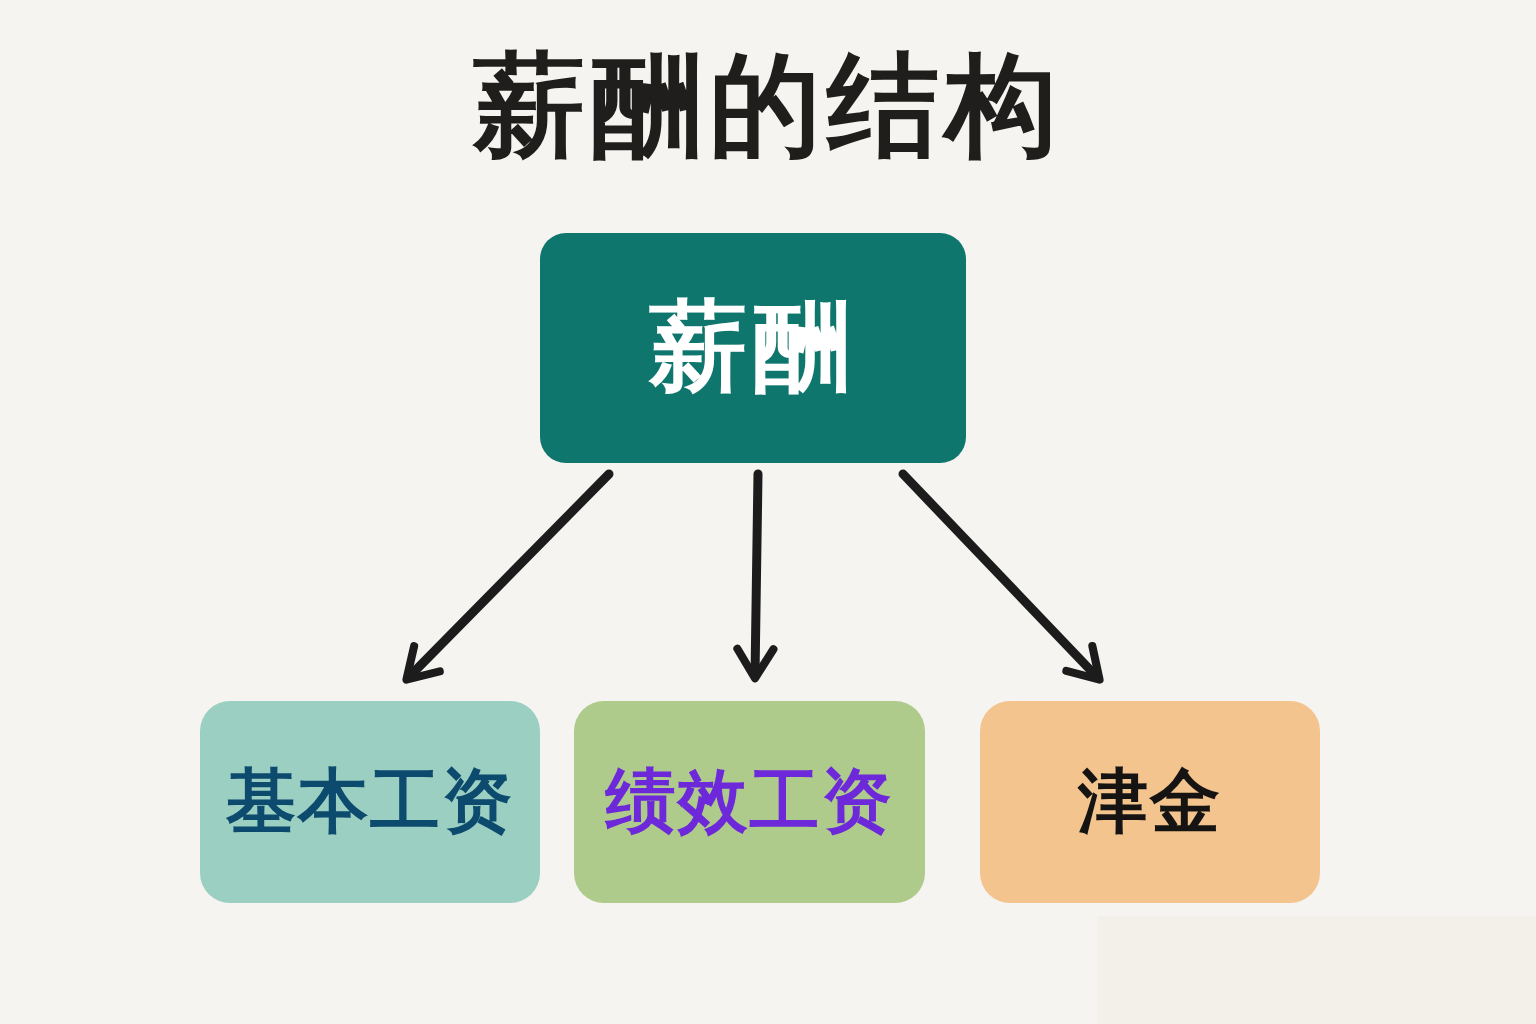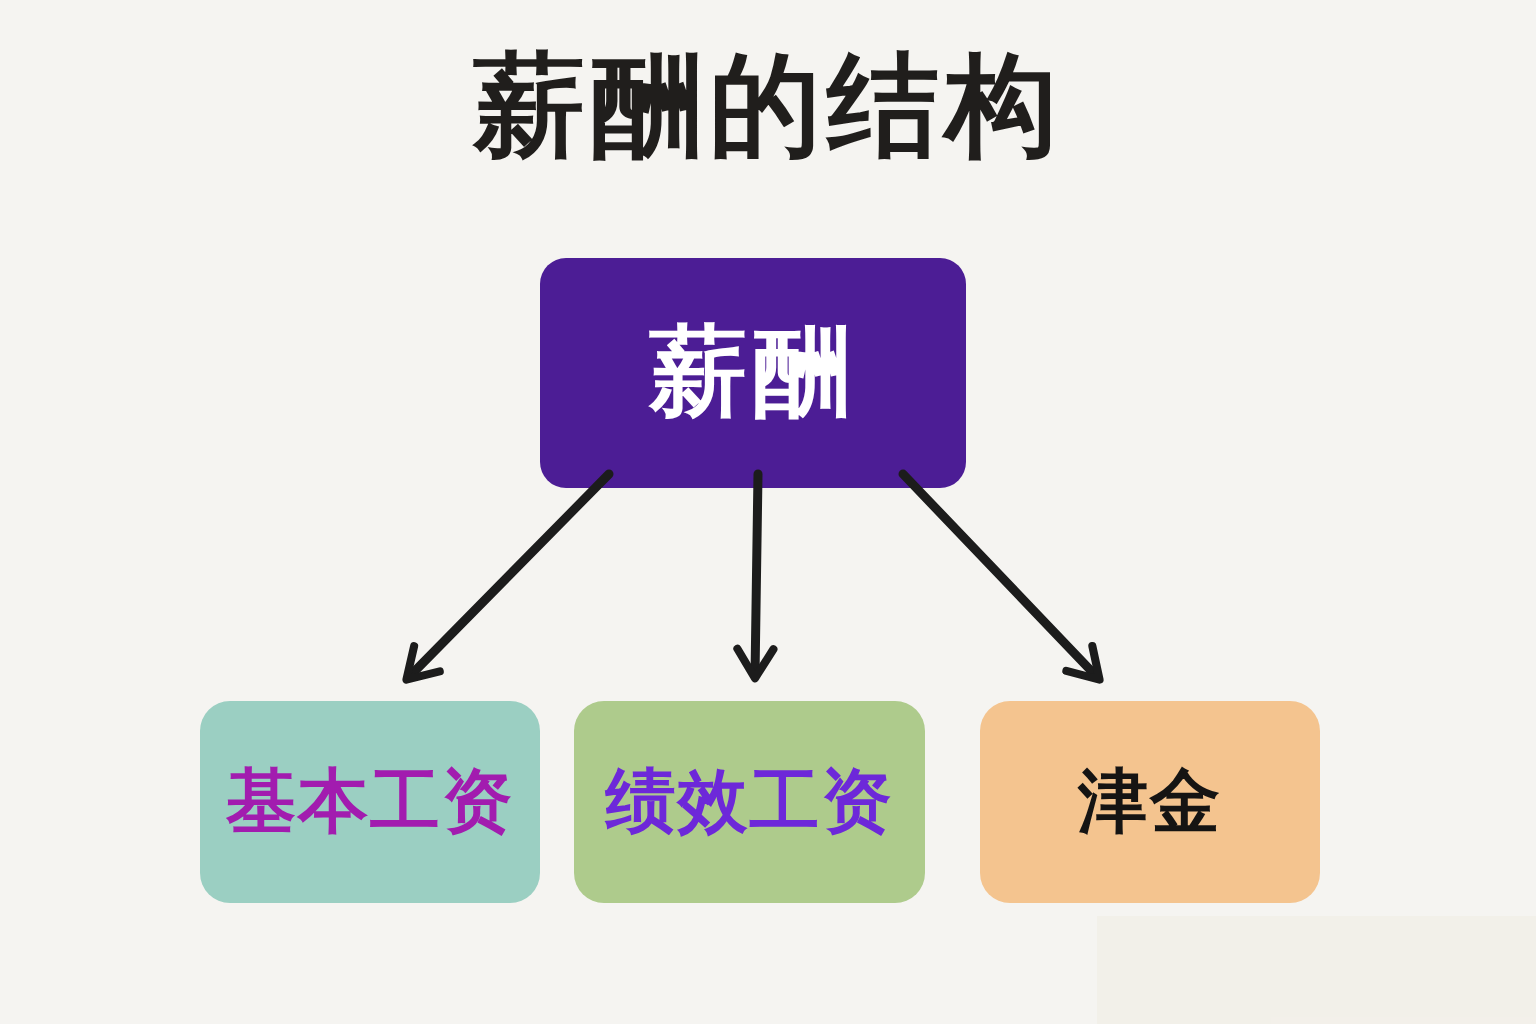--- a/index.html
+++ b/index.html
@@ -67,36 +67,36 @@
     background: rgba(233, 221, 200, 0.18);
   }
 </style>
 </head>
 <body>
 
 <div class="canvas" style="background: rgb(245, 244, 241);">
 
   <h1 class="page-title" style="color: rgb(32, 30, 28);">薪酬的结构</h1>
 
-  <div class="node node-root" style="background: #4c1d95; color: rgb(255, 255, 255); margin-top: 25px;">
+  <div class="node node-root" style="background: #0f766e; color: rgb(255, 255, 255);">
     <span>薪酬</span>
   </div>
 
   <svg class="arrow-layer" width="1536" height="1024" viewBox="0 0 1536 1024" xmlns="http://www.w3.org/2000/svg">
     <defs>
       <marker id="arrowhead" viewBox="0 0 10 10" refX="7.5" refY="5" markerWidth="5" markerHeight="5" orient="auto-start-reverse">
         <path d="M1.5,1 L8,5 L1.5,9" fill="none" stroke-width="1.8" stroke-linecap="round" stroke-linejoin="round" stroke="#1c1c1c"></path>
       </marker>
     </defs>
     <line x1="609" y1="474" x2="408" y2="678" stroke-width="9" stroke-linecap="round" marker-end="url(#arrowhead)" stroke="#1c1c1c"></line>
     <line x1="758" y1="474" x2="755" y2="676" stroke-width="9" stroke-linecap="round" marker-end="url(#arrowhead)" stroke="#1c1c1c"></line>
     <line x1="903" y1="474" x2="1098" y2="678" stroke-width="9" stroke-linecap="round" marker-end="url(#arrowhead)" stroke="#1c1c1c"></line>
   </svg>
 
-  <div class="node node-child node-child-1" style="background: rgb(155, 207, 194); color: #a21caf;">
+  <div class="node node-child node-child-1" style="background: rgb(155, 207, 194); color: #0c4a6e;">
     <span>基本工资</span>
   </div>
 
   <div class="node node-child node-child-2" style="background: rgb(174, 203, 140); color: #6d28d9;">
     <span>绩效工资</span>
   </div>
 
   <div class="node node-child node-child-3" style="background: rgb(244, 196, 143); color: rgb(21, 20, 19);">
     <span>津金</span>
   </div>

